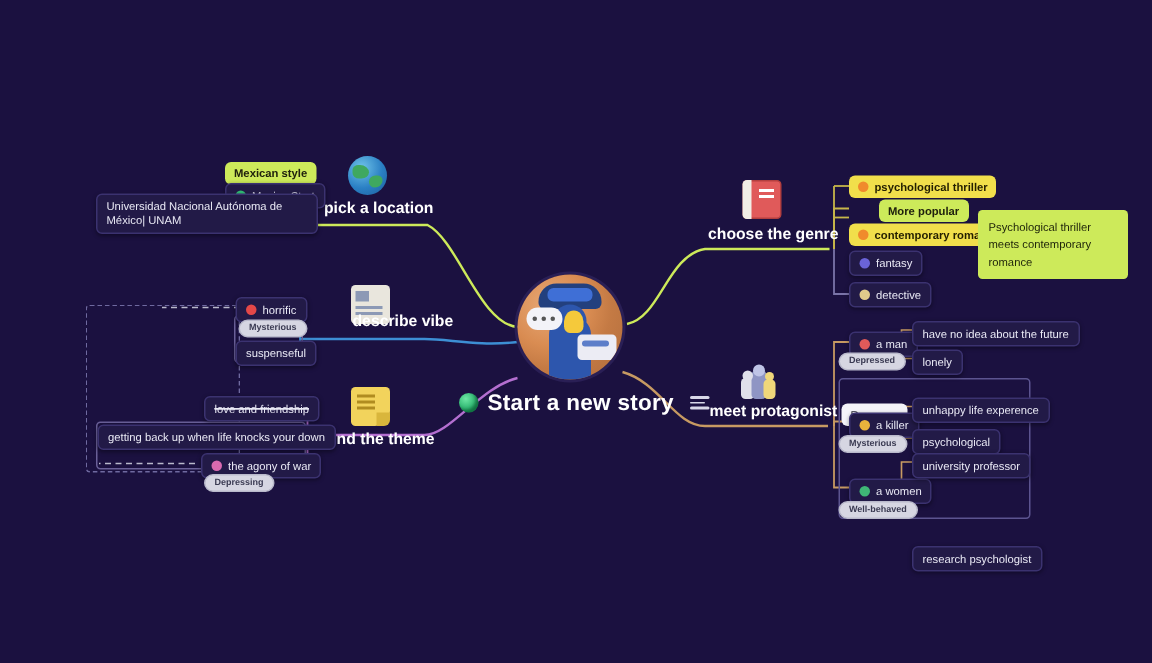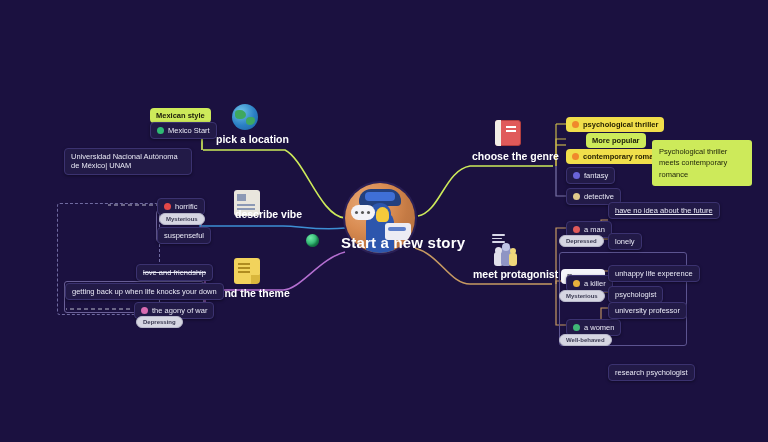--- a/index.html
+++ b/index.html
@@ -28,22 +28,22 @@
   .ci-body { position:absolute; left:21px; top:28px; width:28px; height:42px; background:#2d56ad; border-radius:12px 12px 0 0;}
   .ci-head { position:absolute; left:24px; top:20px; width:22px; height:22px; background:#2d56ad; border-radius:50%;}
   .ci-bubble{ position:absolute; left:6px; top:22px; width:24px; height:15px; background:#f3f3f8; border-radius:8px;}
   .ci-bubble span{ position:absolute; top:6px; width:3px; height:3px; border-radius:50%; background:#555;}
   .ci-bubble span:nth-child(1){left:4px}.ci-bubble span:nth-child(2){left:10px}.ci-bubble span:nth-child(3){left:16px}
   .ci-bulb{ position:absolute; left:31px; top:24px; width:13px; height:15px; background:#f5c93b; border-radius:50% 50% 30% 30%;}
   .ci-card{ position:absolute; left:40px; top:40px; width:26px; height:17px; background:#ececf4; border-radius:3px;}
   .ci-card:after{content:""; position:absolute; left:3px; top:4px; width:18px; height:4px; background:#5d7ec9; border-radius:2px;}
 
   .center-label {
-    position:absolute; left:306px; top:234px;
-    display:flex; align-items:flex-start; gap:22px;
+    position:absolute; left:306px; top:260px;
+    display:flex; align-items:center; gap:6px;
     color:#ffffff; font-size:15px; font-weight:700; letter-spacing:.2px;
   }
   .dot-green { width:13px; height:13px; border-radius:50%;
     background:radial-gradient(circle at 35% 30%, #6ee8a5, #18a35e 70%);
     box-shadow:inset -2px -2px 2px rgba(0,0,0,.3); }
   .hamburger { display:inline-flex; flex-direction:column; gap:2px; margin-left:5px; }
   .hamburger i { display:block; height:1.6px; background:#d8d8e8; border-radius:1px;}
   .hamburger i:nth-child(1){width:13px}
   .hamburger i:nth-child(2){width:10px}
   .hamburger i:nth-child(3){width:13px}
@@ -183,21 +183,21 @@
   <div class="branch-icon icon-globe" style="left:232px; top:104px;"></div>
   <div class="node branch-label" style="left:216px; top:133px;">pick a location</div>
 
   <div class="pill pill-lime" style="left:150px; top:108px;">
     <span>Mexican style</span>
   </div>
   <div class="pill pill-dark" style="left:150px; top:122px;">
     <span class="dotmark" style="background:#2fbb74"></span>
     <span>Mexico Start</span>
   </div>
-  <div class="pill pill-dark" style="left:64px; top:148px; width:128px; white-space:normal;">
+  <div class="pill pill-dark" style="left:64px; top:129px; width:148px; white-space:normal;">
     <span>Universidad Nacional Autónoma de México| UNAM</span>
   </div>
 
   <div class="branch-icon icon-book" style="left:495px; top:120px;"></div>
   <div class="node branch-label" style="left:472px; top:150px;">choose the genre</div>
 
   <div class="pill pill-yellowhl" style="left:566px; top:117px;">
     <span class="dotmark" style="background:#f08a2c"></span>
     <span>psychological thriller</span>
   </div>
@@ -261,40 +261,40 @@
   </div>
   <div class="node branch-label" style="left:473px; top:268px;">meet protagonist</div>
 
   <div class="group-box-solid" style="left:559px; top:252px; width:128px; height:94px; border-color:#5c5490;"></div>
 
   <div class="pill pill-dark" style="left:566px; top:221px;">
     <span class="dotmark" style="background:#e05a5a"></span>
     <span>a man</span>
   </div>
   <div class="badge" style="left:559px; top:235px;">Depressed</div>
-  <div class="pill pill-dark" style="left:608px; top:202px;text-decoration:underline;">
+  <div class="pill pill-dark" style="left:608px; top:214px;">
     <span>have no idea about the future</span>
   </div>
   <div class="pill pill-dark" style="left:608px; top:233px;">
     <span>lonely</span>
   </div>
   <div class="pill pill-white" style="left:561px; top:252px;margin-top:17px;">
     <span>Romance</span>
   </div>
 
   <div class="pill pill-dark" style="left:566px; top:275px;">
     <span class="dotmark" style="background:#e8b23c"></span>
     <span>a killer</span>
   </div>
   <div class="badge" style="left:559px; top:290px;">Mysterious</div>
   <div class="pill pill-dark" style="left:608px; top:265px;">
     <span>unhappy life experence</span>
   </div>
   <div class="pill pill-dark" style="left:608px; top:286px;">
-    <span>psychologist</span>
+    <span>psychological</span>
   </div>
 
   <div class="pill pill-dark" style="left:566px; top:319px;">
     <span class="dotmark" style="background:#3fb776"></span>
     <span>a women</span>
   </div>
   <div class="badge" style="left:559px; top:334px;">Well-behaved</div>
   <div class="pill pill-dark" style="left:608px; top:302px;">
     <span>university professor</span>
   </div>

